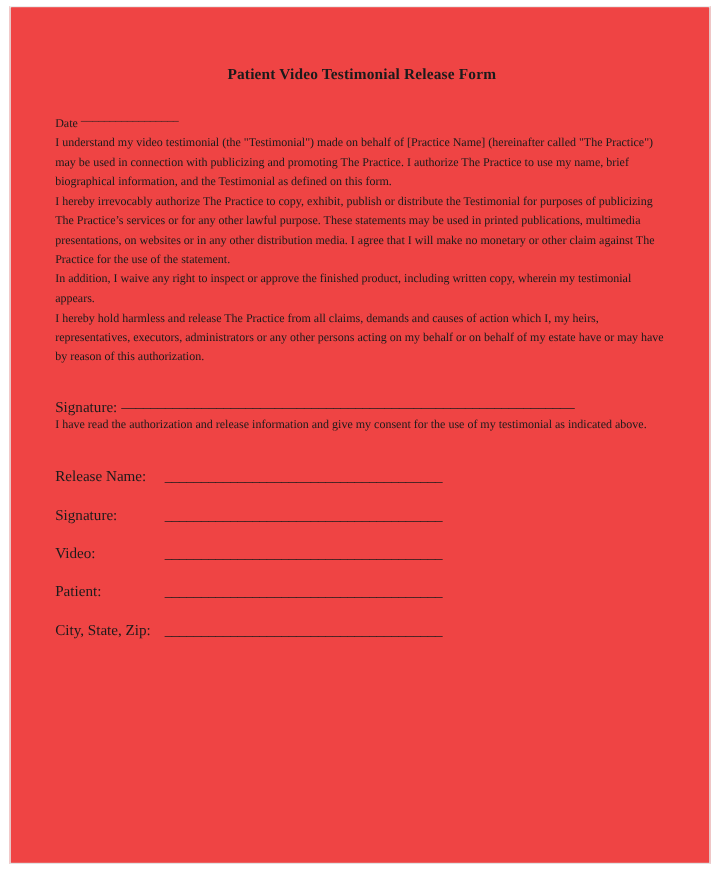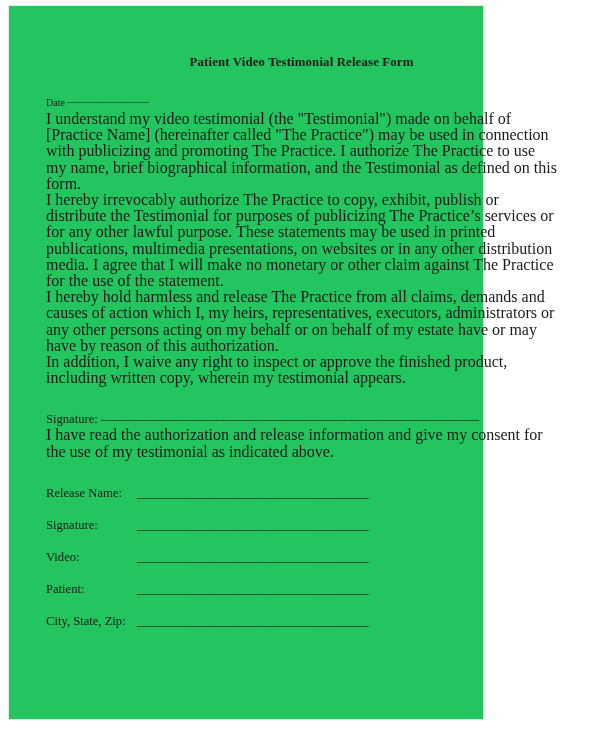--- a/index.html
+++ b/index.html
@@ -13,27 +13,27 @@
     height: 730px;
     font-family: "Liberation Serif", "DejaVu Serif", serif;
     color: #1b1b1b;
     overflow: hidden;
   }
 
   .page-frame {
     position: absolute;
     left: 8px;
     top: 5px;
-    width: 476px;
+    width: 584px;
     height: 715px;
     border: 1px solid #e2e2e2;
     border-top-color: #ececec;
     border-left-color: #e8e8e8;
     box-sizing: border-box;
-    background: #22c55e;
+    background: #ef4444;
   }
 
   .doc-body {
     position: absolute;
     left: 37px;
     top: 42px;
     width: 511px;
   }
 
   .doc-title {
@@ -55,21 +55,21 @@
 
   .section-heading {
     font-size: 12.7px;
     font-weight: bold;
     line-height: 16px;
     margin-top: 21px;
     letter-spacing: 0.1px;
   }
 
   p.para {
-    font-size: 16px;
+    font-size: 10px;
     line-height: 16.2px;
     margin: 0;
     padding: 0;
     text-align: left;
   }
 
   .para-gap-1 { margin-top: 20px; }
   .para-gap-2 { margin-top: 17px; }
   .para-gap-big { margin-top: 37px; }
   .para-gap-3 { margin-top: 19px; }
@@ -124,23 +124,23 @@
 
     <div class="date-row">
       <span>Date</span><span>&nbsp;</span><span class="field-rule rule-date">_________________</span>
     </div>
 
 
     <p class="para para-gap-1">I understand my video testimonial (the "Testimonial") made on behalf of [Practice Name] (hereinafter called "The Practice") may be used in connection with publicizing and promoting The Practice. I authorize The Practice to use my name, brief biographical information, and the Testimonial as defined on this form.</p>
 
     <p class="para para-gap-2">I hereby irrevocably authorize The Practice to copy, exhibit, publish or distribute the Testimonial for purposes of publicizing The Practice’s services or for any other lawful purpose. These statements may be used in printed publications, multimedia presentations, on websites or in any other distribution media. I agree that I will make no monetary or other claim against The Practice for the use of the statement.</p>
 
+    <p class="para para-gap-big">In addition, I waive any right to inspect or approve the finished product, including written copy, wherein my testimonial appears.</p>
+
     <p class="para para-gap-3">I hereby hold harmless and release The Practice from all claims, demands and causes of action which I, my heirs, representatives, executors, administrators or any other persons acting on my behalf or on behalf of my estate have or may have by reason of this authorization.</p>
-
-    <p class="para para-gap-big">In addition, I waive any right to inspect or approve the finished product, including written copy, wherein my testimonial appears.</p>
 
     <div class="sig-inline">
       <span>Signature:</span><span>&nbsp;</span><span class="field-rule">______________________________________________________________</span>
     </div>
 
     <p class="para consent">I have read the authorization and release information and give my consent for the use of my testimonial as indicated above.</p>
 
     <div class="fields">
 
       <div class="field-row">

